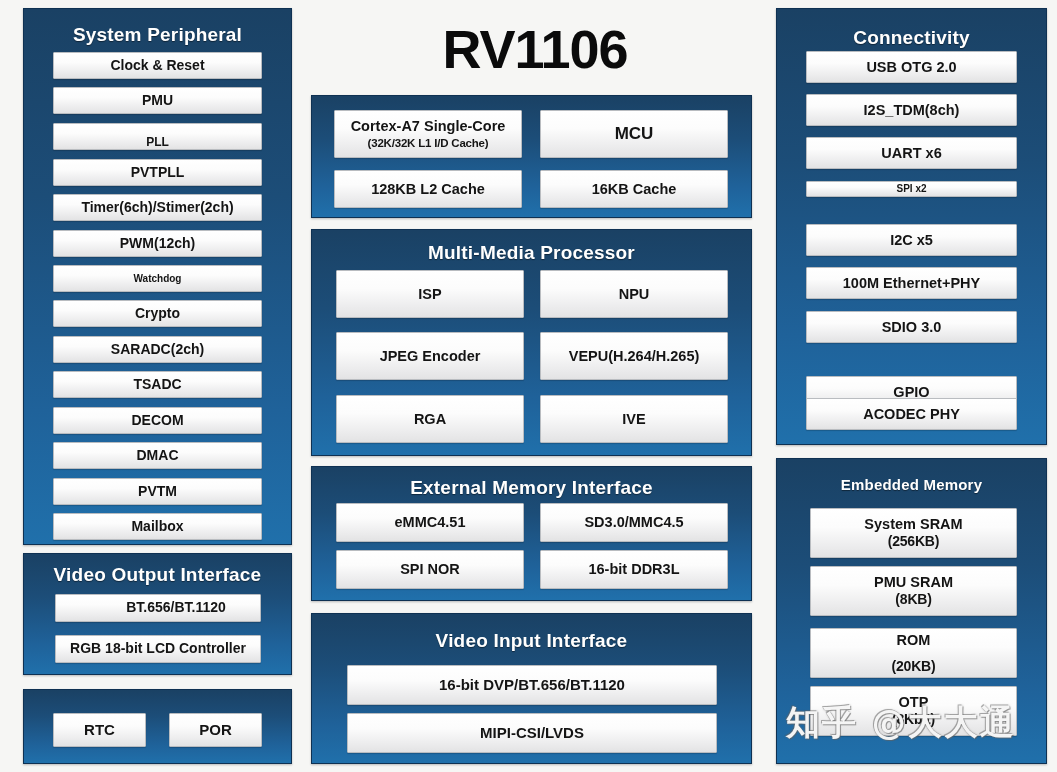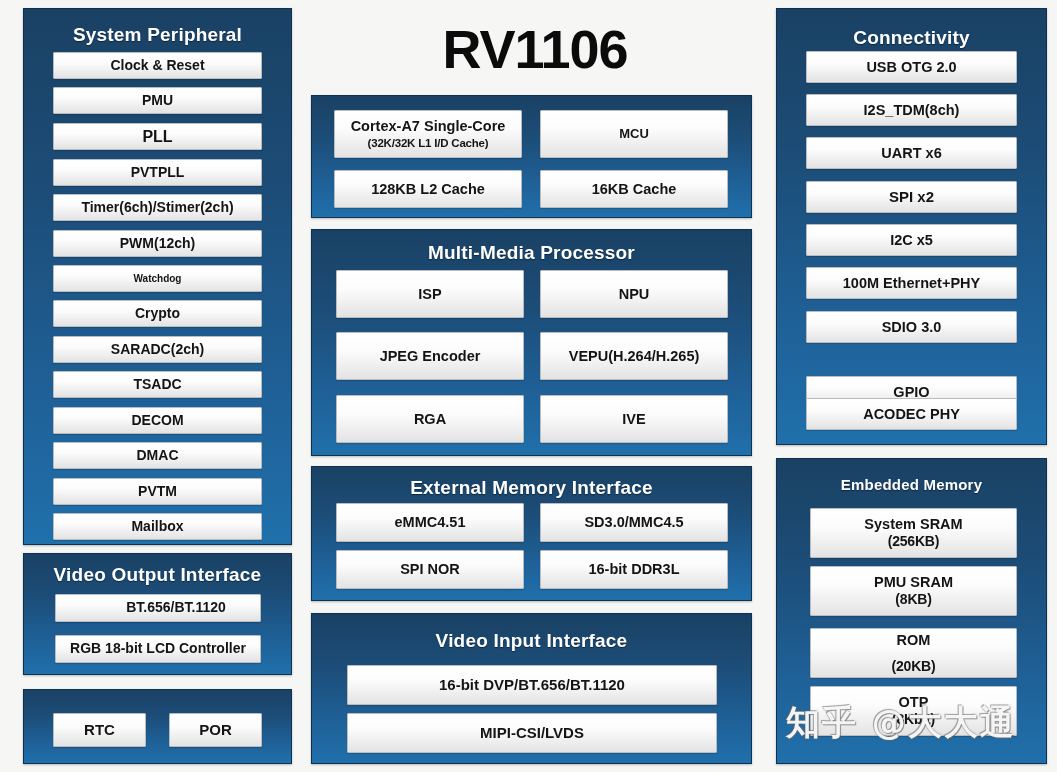--- a/index.html
+++ b/index.html
@@ -87,21 +87,21 @@
 
   <div class="panel" style="left:23px;top:8px;width:269px;height:537px;">
     <div class="panel-title" style="position:absolute;left:0;top:16px;width:100%;font-size:19px;">System Peripheral</div>
   </div>
   <div class="box" style="left:53px;top:52px;width:209px;height:27px;font-size:14px;">
     <span>Clock &amp; Reset</span>
   </div>
   <div class="box" style="left:53px;top:87px;width:209px;height:27px;font-size:14px;">
     <span>PMU</span>
   </div>
-  <div class="box" style="left:53px;top:123px;width:209px;height:27px;font-size:16px;">
+  <div class="box" style="left:53px;top:123px;width:209px;height:27px;font-size:12px;justify-content:flex-end;">
     <span>PLL</span>
   </div>
   <div class="box" style="left:53px;top:159px;width:209px;height:27px;font-size:14px;">
     <span>PVTPLL</span>
   </div>
   <div class="box" style="left:53px;top:194px;width:209px;height:27px;font-size:14px;">
     <span>Timer(6ch)/Stimer(2ch)</span>
   </div>
   <div class="box" style="left:53px;top:230px;width:209px;height:27px;font-size:14px;">
     <span>PWM(12ch)</span>
@@ -147,21 +147,21 @@
   </div>
   <div class="box" style="left:169px;top:713px;width:93px;height:34px;font-size:15px;">
     <span>POR</span>
   </div>
 
   <div class="panel" style="left:311px;top:95px;width:441px;height:123px;"></div>
   <div class="box" style="left:334px;top:110px;width:188px;height:48px;font-size:14.5px;">
     <span>Cortex-A7 Single-Core</span>
     <span class="sub" style="font-size:11.5px;margin-top:3px;">(32K/32K L1 I/D Cache)</span>
   </div>
-  <div class="box" style="left:540px;top:110px;width:188px;height:48px;font-size:13px;justify-content:center;">
+  <div class="box" style="left:540px;top:110px;width:188px;height:48px;font-size:17px;justify-content:center;">
     <span>MCU</span>
   </div>
   <div class="box" style="left:334px;top:170px;width:188px;height:38px;font-size:14.5px;">
     <span>128KB L2 Cache</span>
   </div>
   <div class="box" style="left:540px;top:170px;width:188px;height:38px;font-size:14.5px;">
     <span>16KB Cache</span>
   </div>
 
   <div class="panel" style="left:311px;top:229px;width:441px;height:227px;">
@@ -217,21 +217,21 @@
   </div>
   <div class="box" style="left:806px;top:51px;width:211px;height:32px;font-size:14.5px;">
     <span>USB OTG 2.0</span>
   </div>
   <div class="box" style="left:806px;top:94px;width:211px;height:32px;font-size:14.5px;">
     <span>I2S_TDM(8ch)</span>
   </div>
   <div class="box" style="left:806px;top:137px;width:211px;height:32px;font-size:14.5px;">
     <span>UART x6</span>
   </div>
-  <div class="box" style="left:806px;top:181px;width:211px;height:32px;font-size:15px;">
+  <div class="box" style="left:806px;top:181px;width:211px;height:16px;font-size:10px;">
     <span>SPI x2</span>
   </div>
   <div class="box" style="left:806px;top:224px;width:211px;height:32px;font-size:14.5px;">
     <span>I2C x5</span>
   </div>
   <div class="box" style="left:806px;top:267px;width:211px;height:32px;font-size:14.5px;">
     <span>100M Ethernet+PHY</span>
   </div>
   <div class="box" style="left:806px;top:311px;width:211px;height:32px;font-size:14.5px;">
     <span>SDIO 3.0</span>

